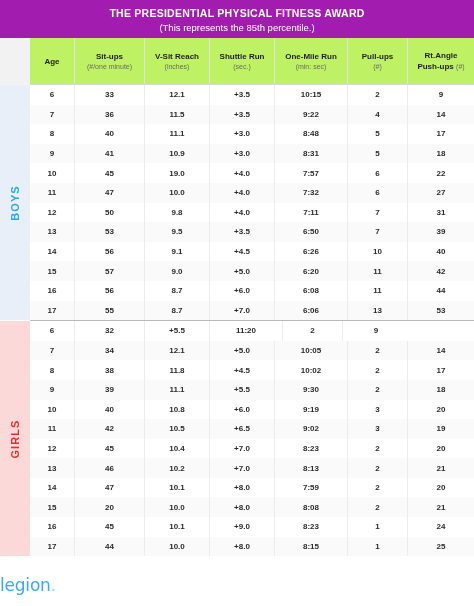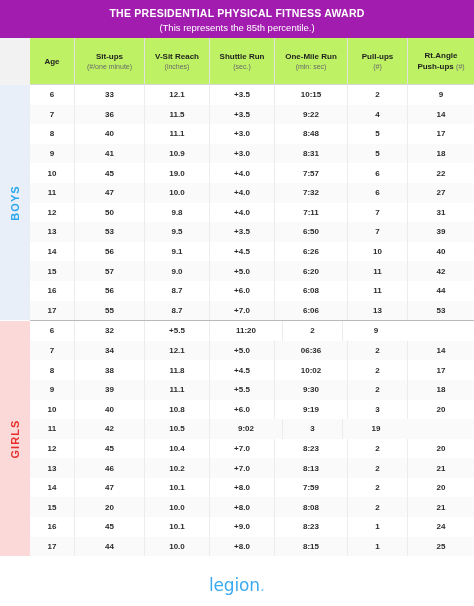--- a/index.html
+++ b/index.html
@@ -187,21 +187,21 @@
     height: 1px;
     background: #d8d8d8;
     width: 444px;
   }
 
   
   .footer {
     height: 42px;
     display: flex;
     align-items: center;
-    justify-content: center;
+    justify-content: flex-start;
     background: #ffffff;
   }
   .logo {
     font-size: 17px;
     font-weight: normal;
     color: #3aa9f0;
     letter-spacing: -0.2px;
     font-family: "DejaVu Sans", sans-serif;
   }
   .logo .dot { color: #8fd0f5; }
@@ -390,21 +390,21 @@
             <div class="cell c3">+5.5</div>
             <div class="cell c4">11:20</div>
             <div class="cell c5">2</div>
             <div class="cell c6">9</div>
           </div>
           <div class="row even">
             <div class="cell c0">7</div>
             <div class="cell c1">34</div>
             <div class="cell c2">12.1</div>
             <div class="cell c3">+5.0</div>
-            <div class="cell c4">06:36</div>
+            <div class="cell c4">10:05</div>
             <div class="cell c5">2</div>
             <div class="cell c6">14</div>
           </div>
           <div class="row odd">
             <div class="cell c0">8</div>
             <div class="cell c1">38</div>
             <div class="cell c2">11.8</div>
             <div class="cell c3">+4.5</div>
             <div class="cell c4">10:02</div>
             <div class="cell c5">2</div>
@@ -425,20 +425,21 @@
             <div class="cell c2">10.8</div>
             <div class="cell c3">+6.0</div>
             <div class="cell c4">9:19</div>
             <div class="cell c5">3</div>
             <div class="cell c6">20</div>
           </div>
           <div class="row even">
             <div class="cell c0">11</div>
             <div class="cell c1">42</div>
             <div class="cell c2">10.5</div>
+            <div class="cell c3">+6.5</div>
             <div class="cell c4">9:02</div>
             <div class="cell c5">3</div>
             <div class="cell c6">19</div>
           </div>
           <div class="row odd">
             <div class="cell c0">12</div>
             <div class="cell c1">45</div>
             <div class="cell c2">10.4</div>
             <div class="cell c3">+7.0</div>
             <div class="cell c4">8:23</div>

